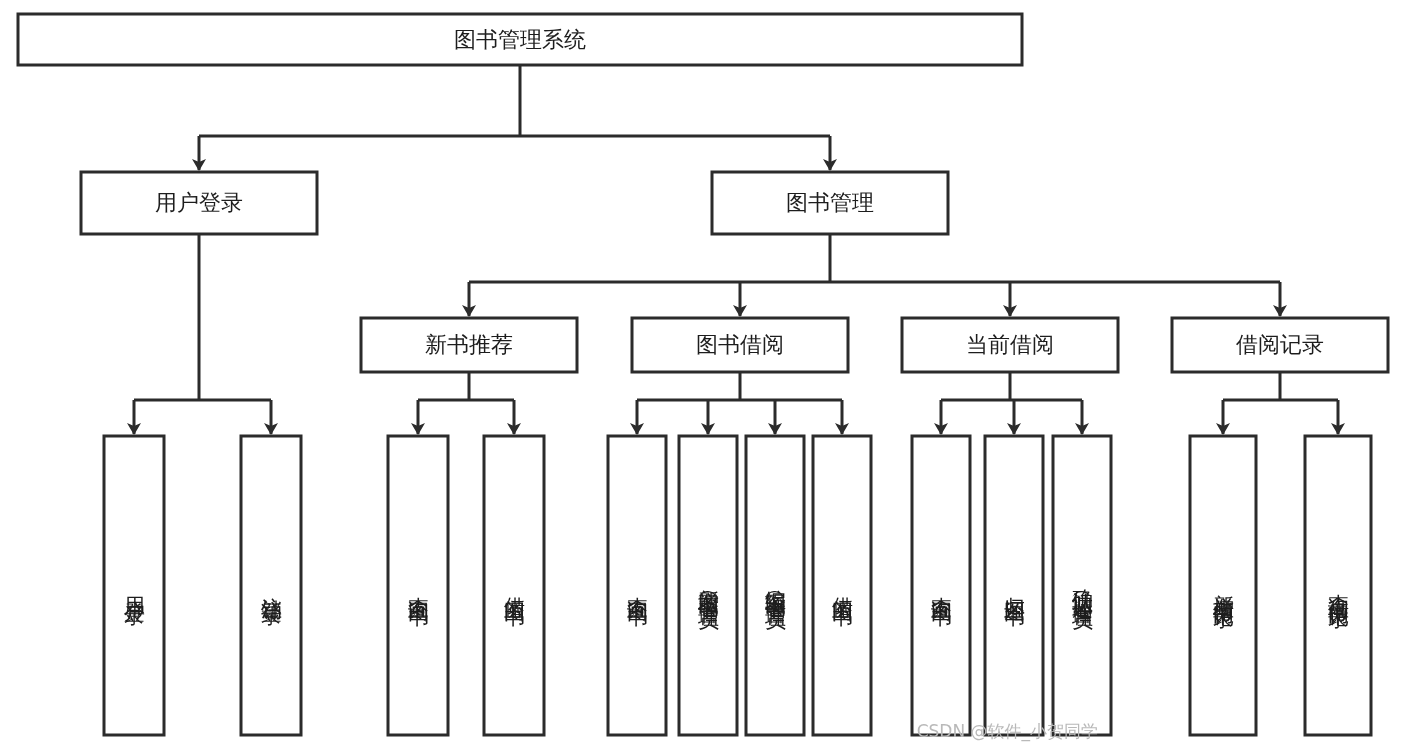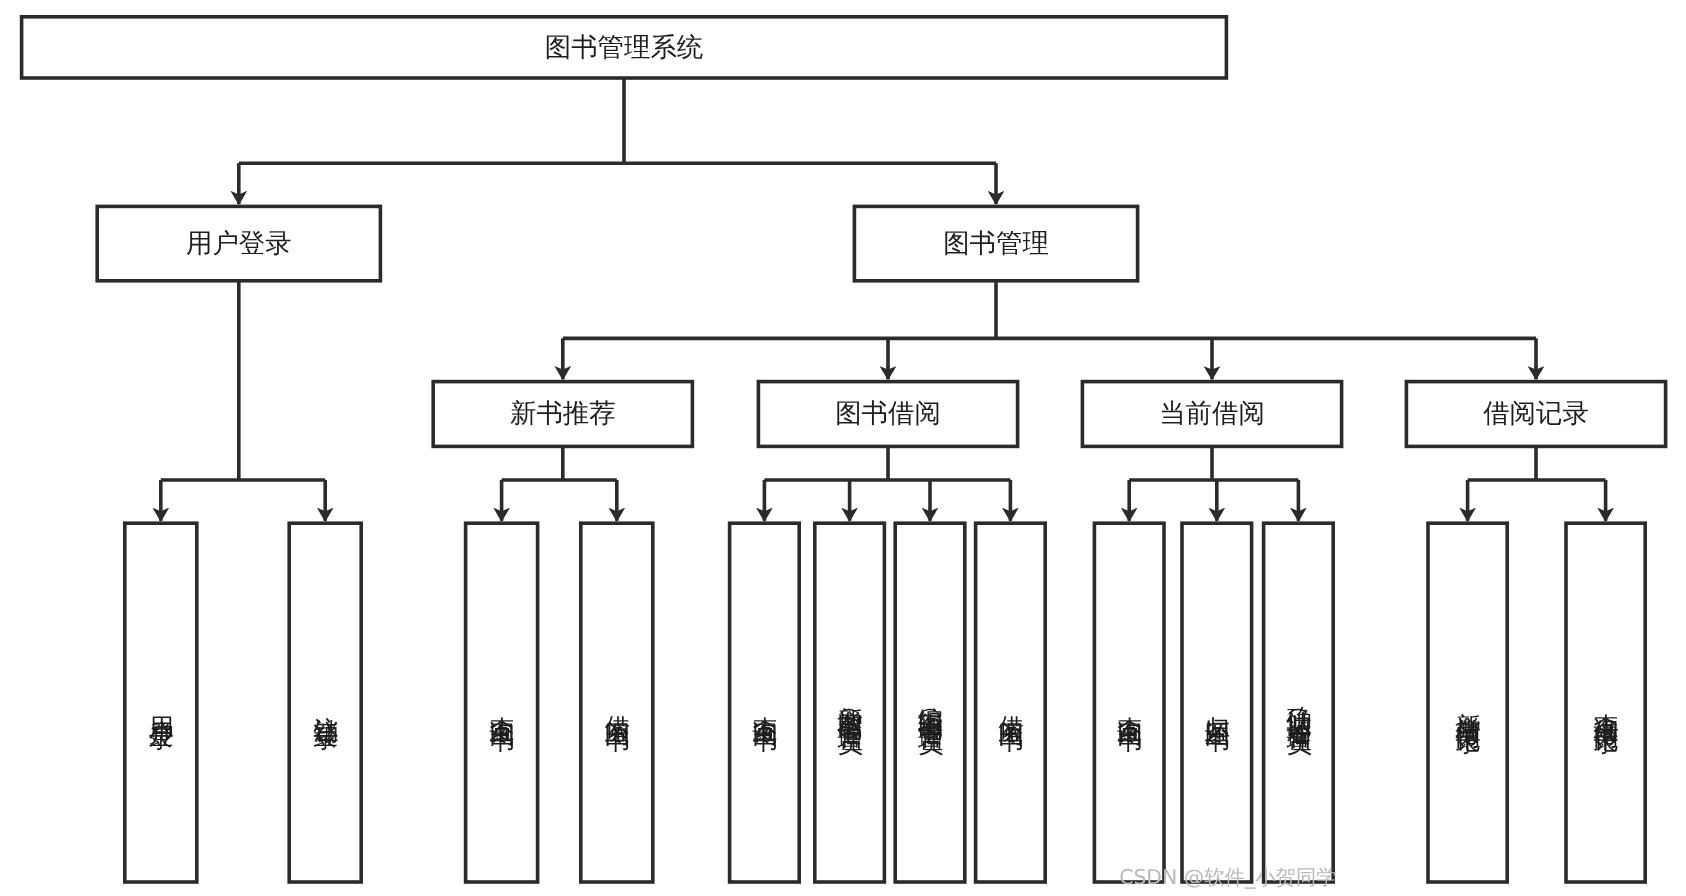--- a/index.html
+++ b/index.html
@@ -59,21 +59,21 @@
     line-height: 1;
     display: flex;
     align-items: center;
     justify-content: center;
     white-space: nowrap;
     pointer-events: none;
     user-select: none;
   }
   .watermark {
     position: absolute;
-    right: 8px;
+    right: 24px;
     bottom: 4px;
     font-family: "DejaVu Sans", "Liberation Sans", sans-serif;
     font-size: 17px;
     color: #b9b9b9;
     white-space: nowrap;
     user-select: none;
   }
 </style>
 </head>
 <body>

